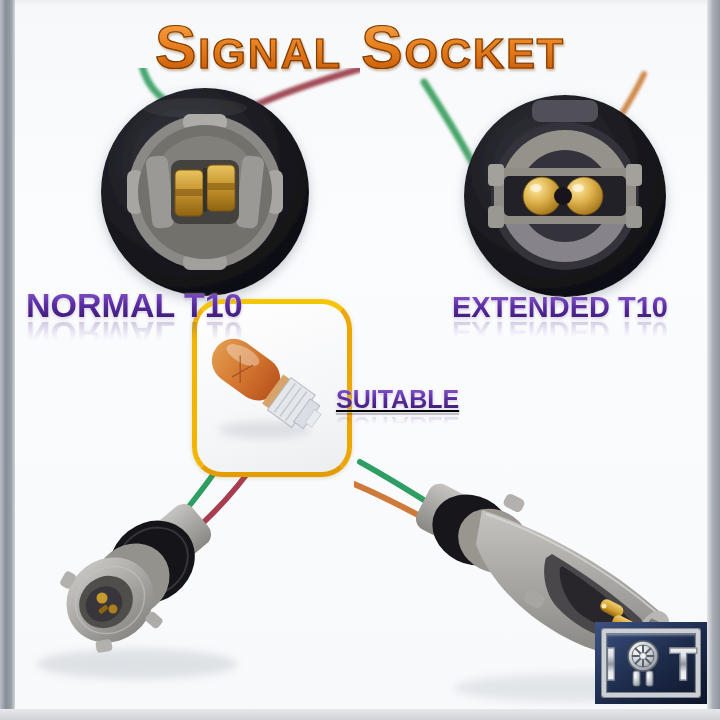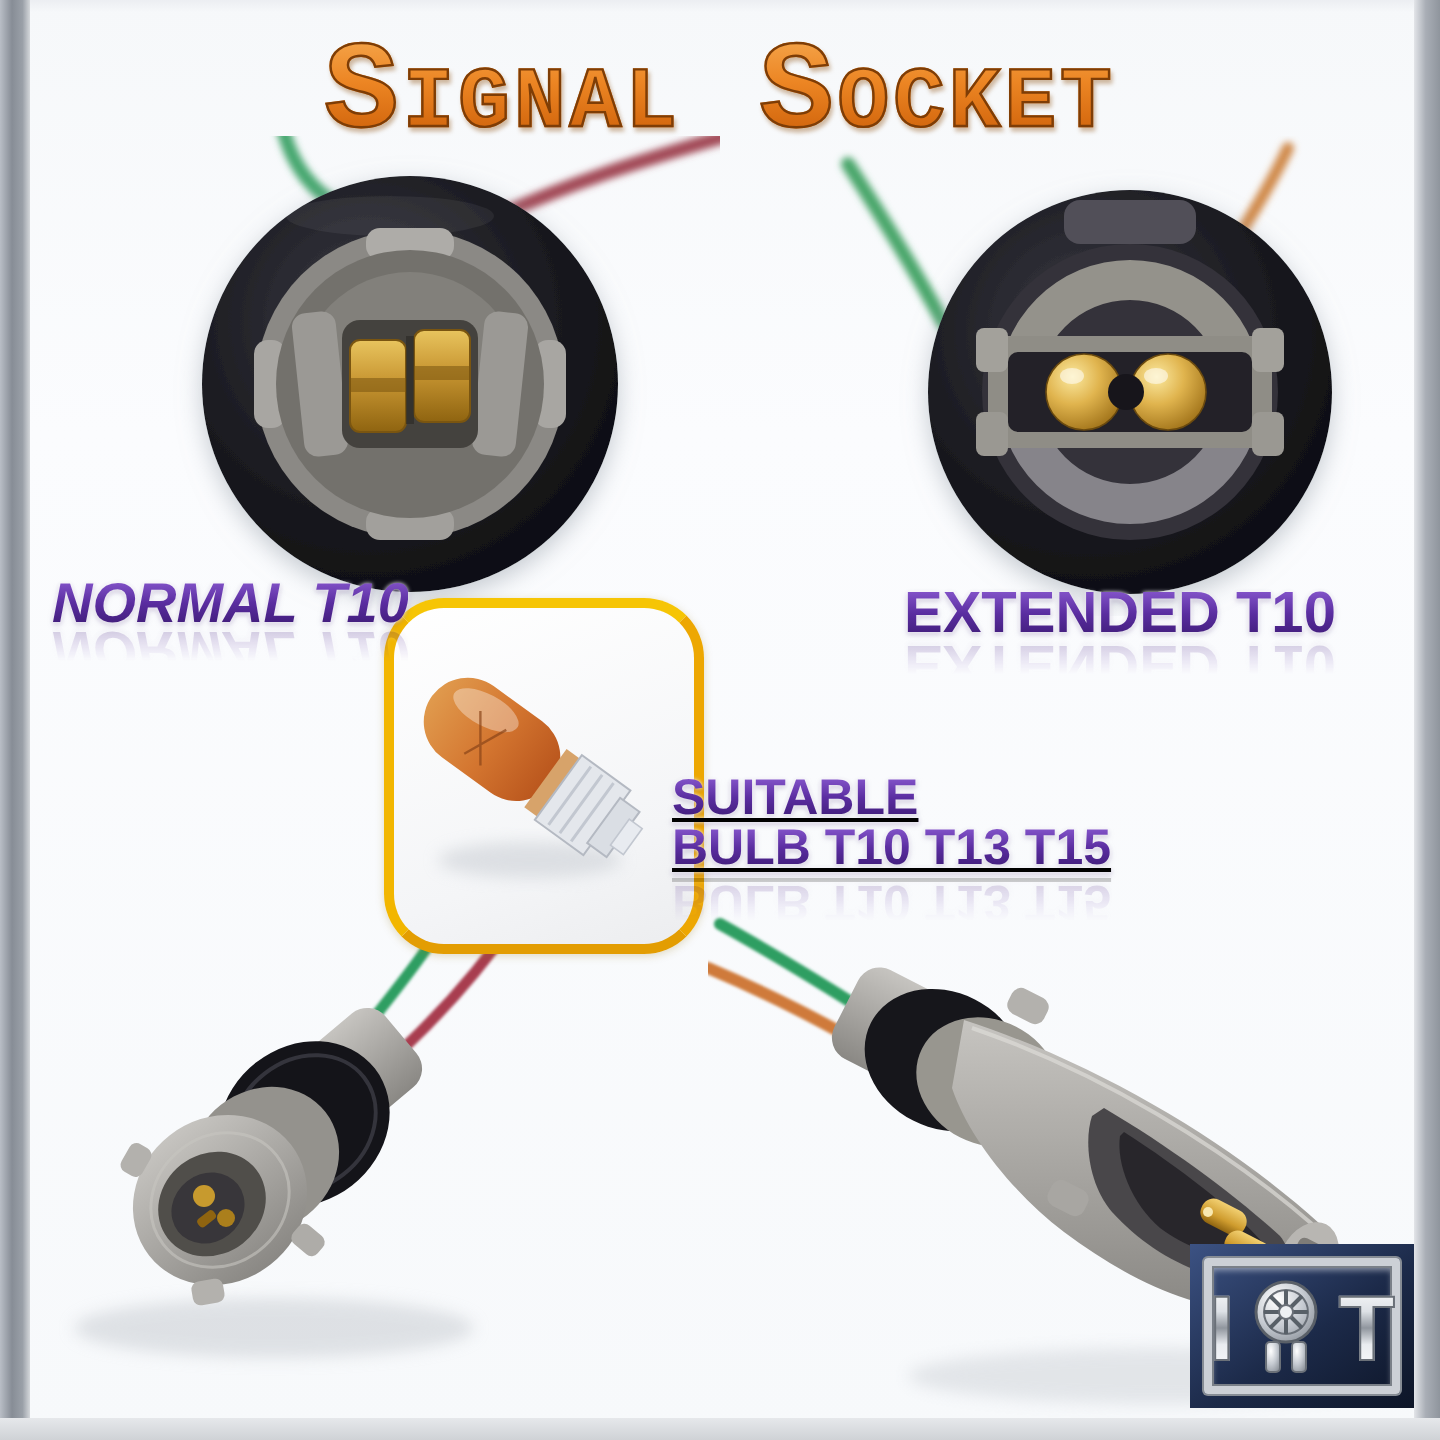--- a/index.html
+++ b/index.html
@@ -15,42 +15,42 @@
   .edge-right{right:0;top:0;width:13px;height:720px;
     background:linear-gradient(90deg,#e3e5e9 0%,#a9aeb6 45%,#8f959d 100%);}
   .edge-bottom{left:0;bottom:0;width:720px;height:11px;
     background:linear-gradient(180deg,#e6e8eb 0%,#cfd2d6 100%);}
   .edge-top{left:0;top:0;width:720px;height:6px;
     background:linear-gradient(180deg,#eceef2 0%,rgba(252,253,255,0) 100%);}
 
   
   .title{
     position:absolute;left:0;right:0;top:14px;margin:0;text-align:center;z-index:30;
-    font-family:Liberation Mono, monospace;font-weight:700;font-variant:small-caps;
+    font-family:Liberation Sans, sans-serif;font-weight:700;font-variant:small-caps;
     font-size:62px;letter-spacing:2px;line-height:1.05;
     background:linear-gradient(180deg,#f6ab52 0%,#ec8523 42%,#d3670e 78%,#bb5708 100%);
     -webkit-background-clip:text;background-clip:text;color:transparent;
     -webkit-text-stroke:1.2px #7e3d06;
     filter:drop-shadow(1px 2px 1px rgba(140,75,10,.38));
   }
 
   
   .purple{
     font-weight:bold;line-height:1;white-space:nowrap;
     background:linear-gradient(180deg,#8c5cd2 0%,#5a2da0 48%,#39186f 100%);
     -webkit-background-clip:text;background-clip:text;color:transparent;
     filter:drop-shadow(0 0 1px rgba(255,255,255,.95)) drop-shadow(0 1px 1px rgba(60,30,110,.25));
   }
   .label-wrap{position:absolute;z-index:35;}
   .lbl-refl{
     transform:scaleY(-1);opacity:.30;margin-top:-5px;
     -webkit-mask-image:linear-gradient(to bottom,transparent 30%,rgba(0,0,0,.85) 95%);
     mask-image:linear-gradient(to bottom,transparent 30%,rgba(0,0,0,.85) 95%);
   }
-  #label-normal{left:26px;top:288px;font-size:28px;font-style:italic;}
+  #label-normal{left:26px;top:288px;font-size:34px;}
   #label-extended{left:452px;top:293px;font-size:29px;}
   #bulb-note{
     position:absolute;left:336px;top:387px;z-index:35;font-size:25px;line-height:28px;text-decoration:underline;
     -webkit-box-reflect:below 1px linear-gradient(transparent 55%,rgba(0,0,0,.22));
   }
 
   
   #bulb-box{
     position:absolute;left:192px;top:299px;width:150px;height:168px;z-index:20;
     border:5px solid;border-color:#f6c505 #eda702 #e39d02 #f2b600;border-radius:30px;
@@ -253,21 +253,20 @@
     <div class="purple lbl-refl" aria-hidden="true">NORMAL T10</div>
   </div>
 
   <div class="label-wrap" id="label-extended">
     <div class="purple">EXTENDED T10</div>
     <div class="purple lbl-refl" aria-hidden="true">EXTENDED T10</div>
   </div>
 
   <div id="bulb-note">
     <div class="purple">SUITABLE</div>
-    <div class="purple">BULB T10 T13 T15</div>
   </div>
 
   <h1 class="title">Signal Socket</h1>
 
   <div id="logo">
     <div class="logo-frame"></div>
     <div class="logo-row">
       <span class="logo-letter">I</span>
       <svg width="40" height="50" viewBox="0 0 40 50">
         <defs>

